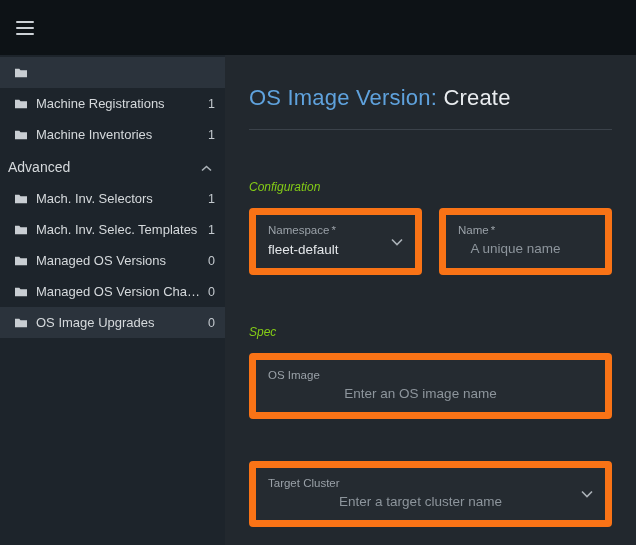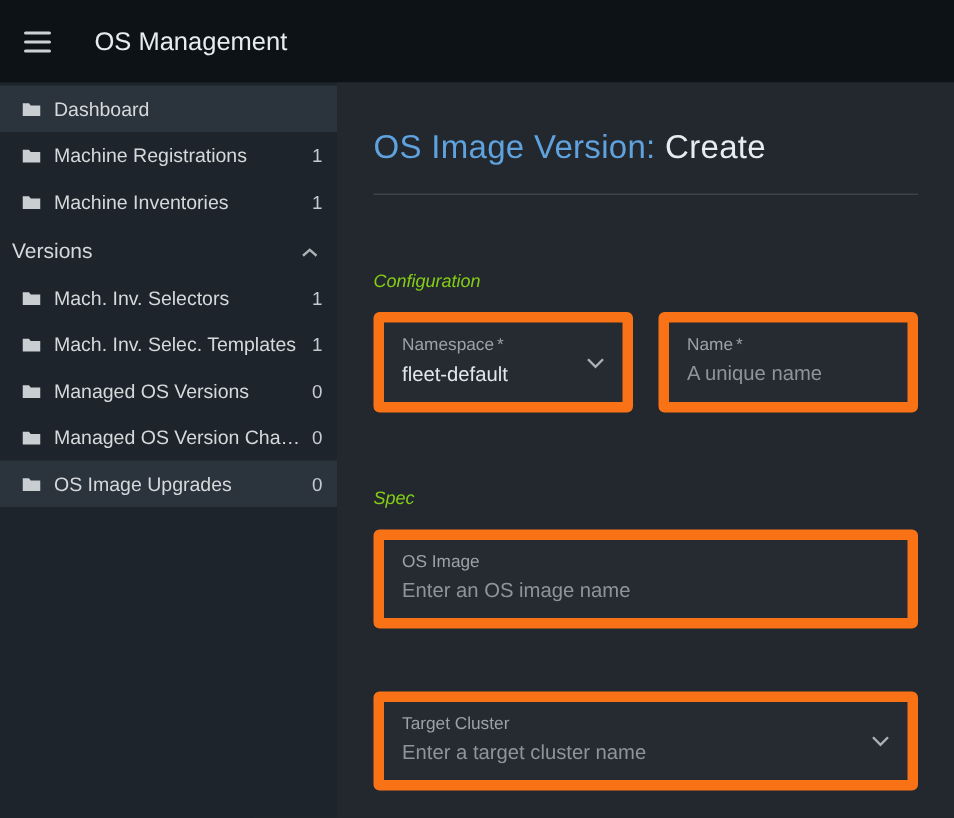--- a/index.html
+++ b/index.html
@@ -63,52 +63,50 @@
     cursor: text;
   }
   .field.select { cursor: pointer; }
   .field-label { font-size: 11.5px; color: #9aa1a8; }
   .field-label .req { color: #9aa1a8; margin-left: 2px; }
   .field-value { margin-top: 6px; font-size: 13.5px; color: #e4e7ea; }
   .field input {
     display: block; width: 100%; margin-top: 5px; padding: 0;
     background: transparent; border: none; outline: none;
     font-family: "Liberation Sans", sans-serif;
-    font-size: 13.5px; color: #e4e7ea;
+    font-size: 13.5px; color: #e4e7ea; text-align: center;
   }
   .field input::placeholder { color: #8d959c; opacity: 1; }
   .chev { position: absolute; right: 12px; top: 50%; margin-top: -4px; display: flex; }
   .spec-field { margin-top: 14px; }
   .spec-field + .spec-field { margin-top: 42px; }
 </style>
 </head>
 <body>
 
 <div class="app">
 
   <div class="topbar">
     <div class="hamburger">
       <span></span>
         <span></span>
         <span></span>
     </div>
-    <div class="app-title">OS Management</div>
   </div>
 
   <div class="body">
 
     <div class="sidebar">
 
       <div class="nav-item selected">
         <span class="icon">
           <svg width="12" height="10" viewBox="0 0 12 10">
               <path d="M0 .8 H4.3 L5.5 2.3 H12 V9.3 H0 Z" fill="#c9ced3"></path>
             </svg>
         </span>
-        <span class="label">Dashboard</span>
         <span class="count"></span>
       </div>
 
       <div class="nav-item">
         <span class="icon">
           <svg width="12" height="10" viewBox="0 0 12 10">
               <path d="M0 .8 H4.3 L5.5 2.3 H12 V9.3 H0 Z" fill="#c9ced3"></path>
             </svg>
         </span>
         <span class="label">Machine Registrations</span>
@@ -119,21 +117,21 @@
         <span class="icon">
           <svg width="12" height="10" viewBox="0 0 12 10">
               <path d="M0 .8 H4.3 L5.5 2.3 H12 V9.3 H0 Z" fill="#c9ced3"></path>
             </svg>
         </span>
         <span class="label">Machine Inventories</span>
         <span class="count">1</span>
       </div>
 
       <div class="nav-group-header">
-        <span class="label">Versions</span>
+        <span class="label">Advanced</span>
         <span>
           <svg width="11" height="7" viewBox="0 0 11 7">
               <path d="M1 5.5 L5.5 1.5 L10 5.5" fill="none" stroke="#aab1b7" stroke-width="1.6"></path>
             </svg>
         </span>
       </div>
 
       <div class="nav-item">
         <span class="icon">
           <svg width="12" height="10" viewBox="0 0 12 10">

